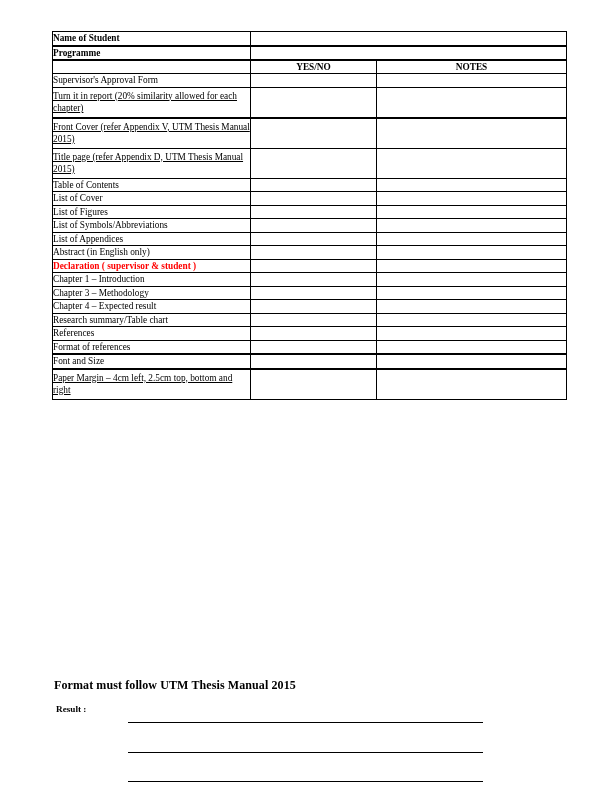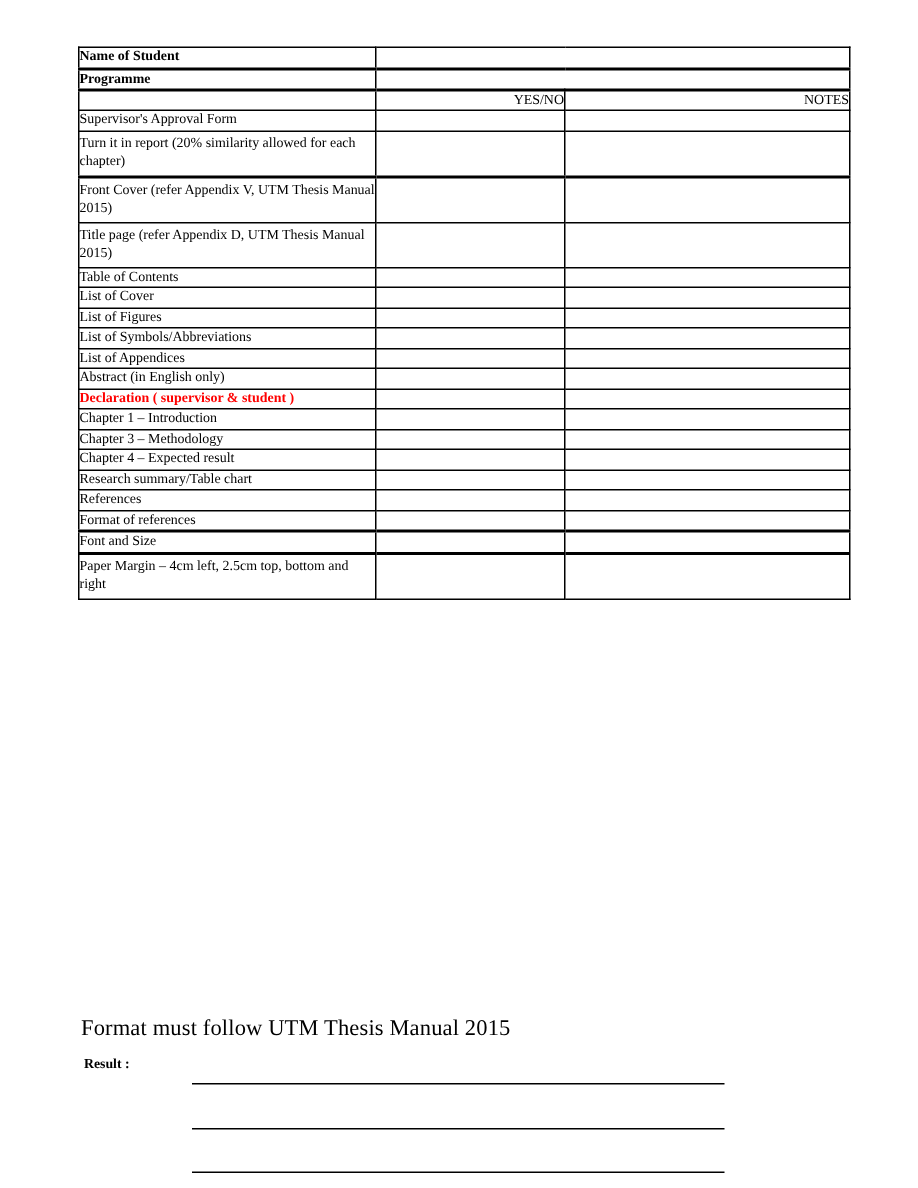--- a/index.html
+++ b/index.html
@@ -44,53 +44,54 @@
   col.c-notes  { width: 190px; }
 
   .cell-text {
     font-size: 9.3px;
     line-height: 12.5px;
     padding: 3px 5px 3px 6px;
   }
   .cell-text.two-line {
     padding-top: 2px;
     padding-bottom: 2px;
+    text-decoration: underline;
   }
   .hdr-label {
     font-size: 9.3px;
     font-weight: bold;
     padding: 6px 5px 6px 6px;
     line-height: 12.5px;
   }
 
   
   .col-head {
     font-size: 9.3px;
-    font-weight: normal;
-    text-align: right;
+    font-weight: bold;
+    text-align: center;
     padding: 2px 2px;
     line-height: 12px;
   }
 
   .red {
     color: #ff0000;
     font-weight: bold;
   }
 
   
   tr.thick-bottom > td { border-bottom-width: 2px; }
   tr.thin-row > td     { border-top-width: 1px; border-bottom-width: 1px; }
 
   
   .footer-note {
     position: absolute;
     left: 54px;
     top: 678px;
-    font-size: 15px;
-    font-weight: normal;
+    font-size: 12px;
+    font-weight: bold;
     letter-spacing: 0.1px;
   }
 
   .result-label {
     position: absolute;
     left: 56px;
     top: 704px;
     font-size: 9.2px;
     font-weight: bold;
   }

